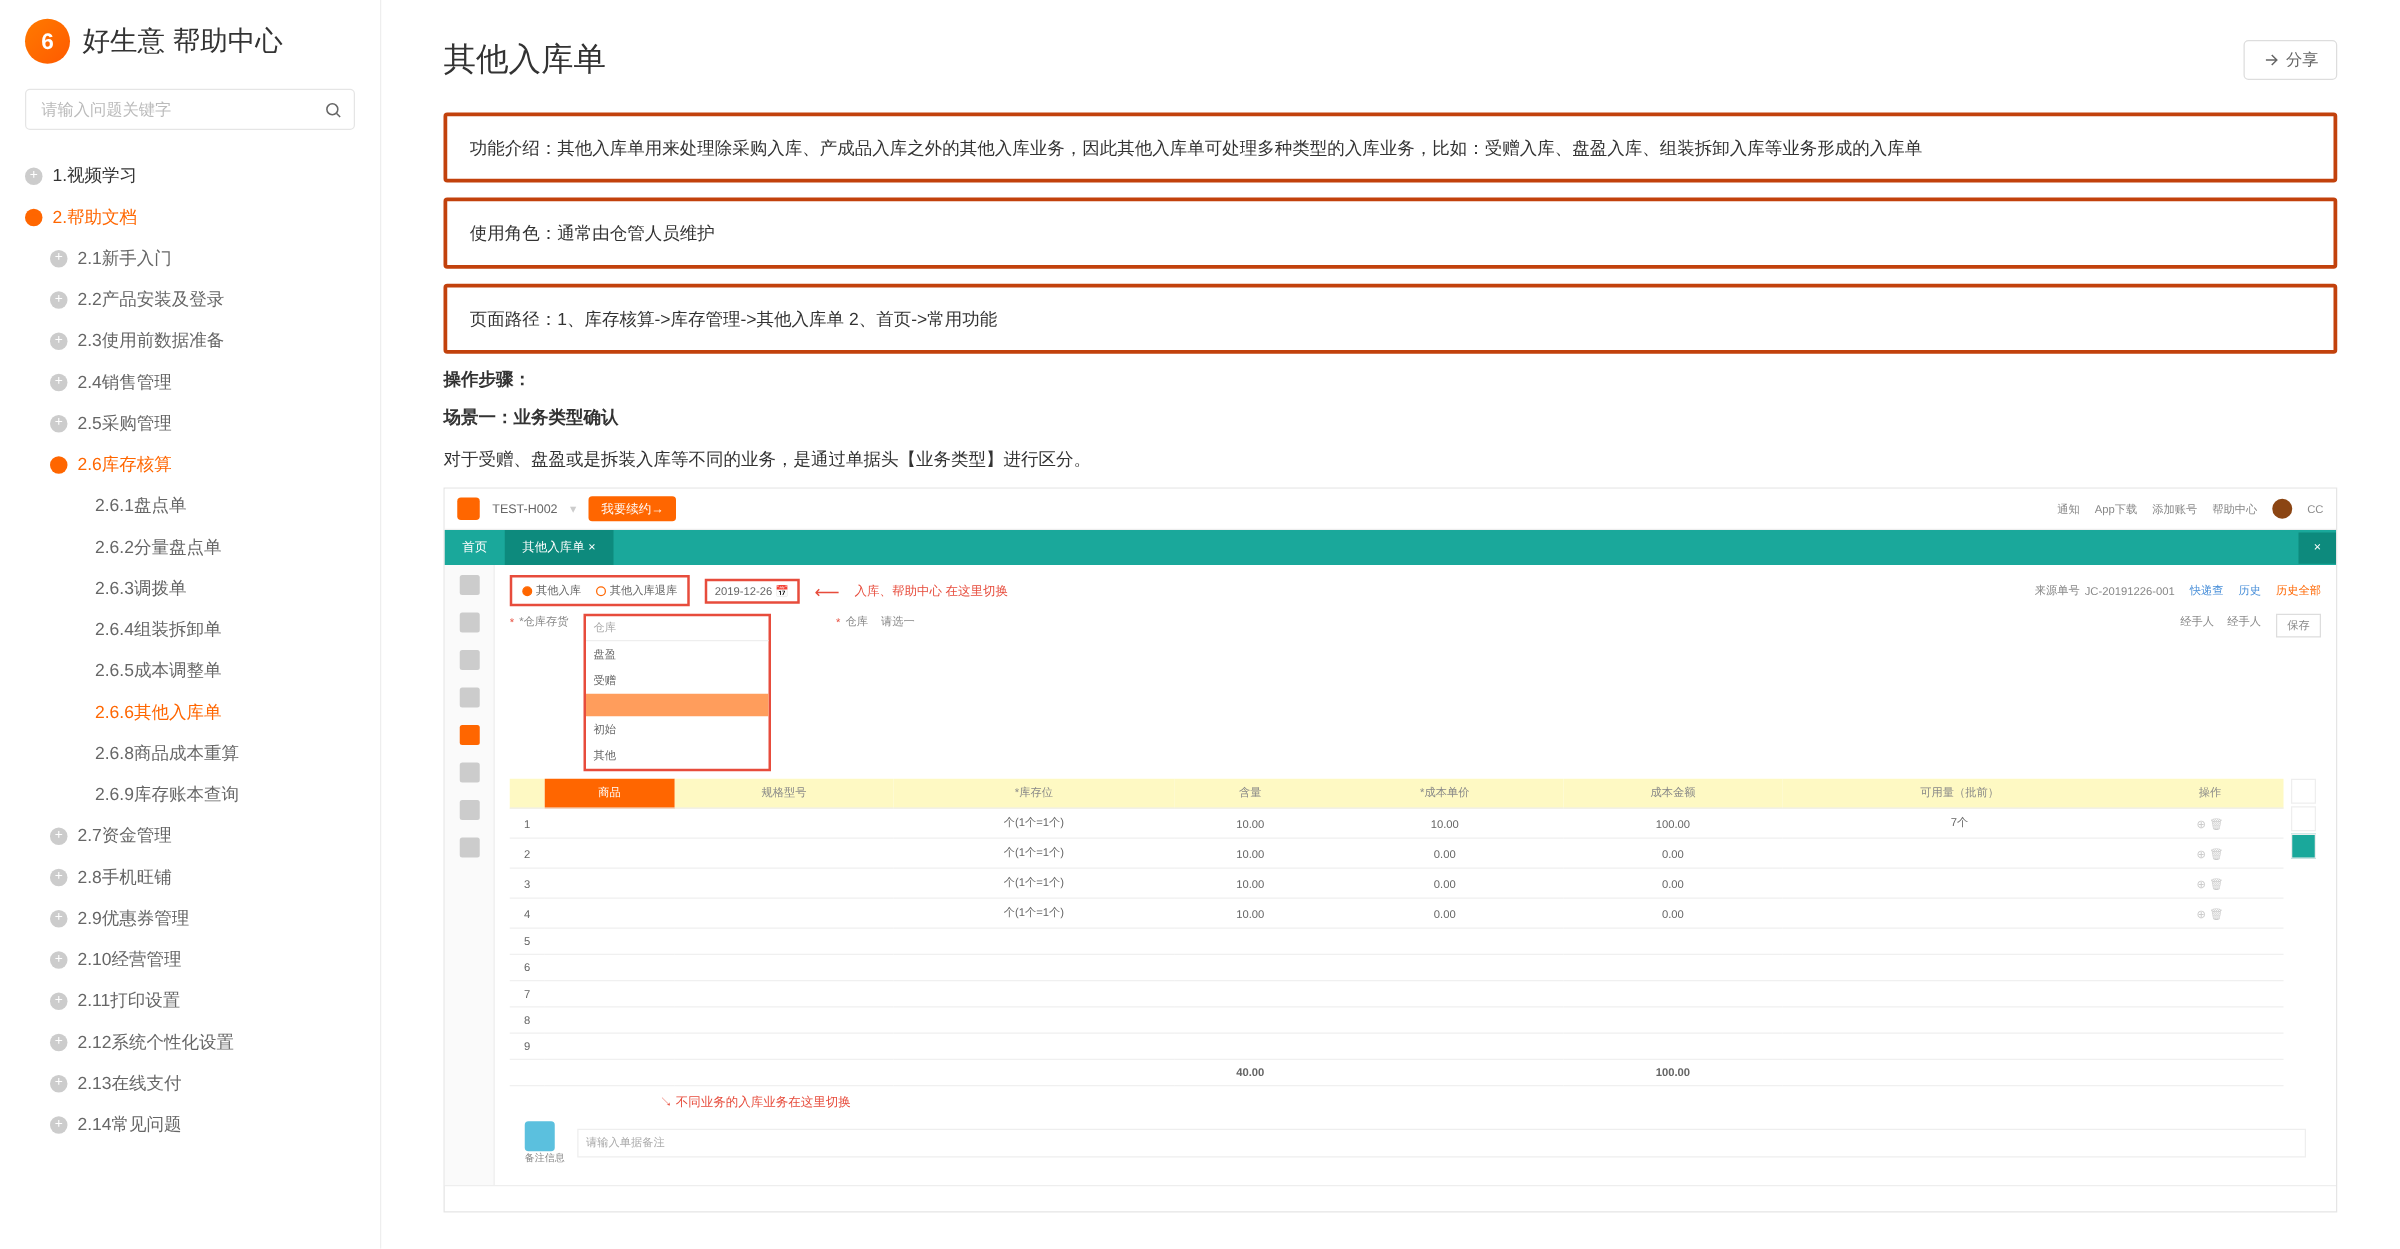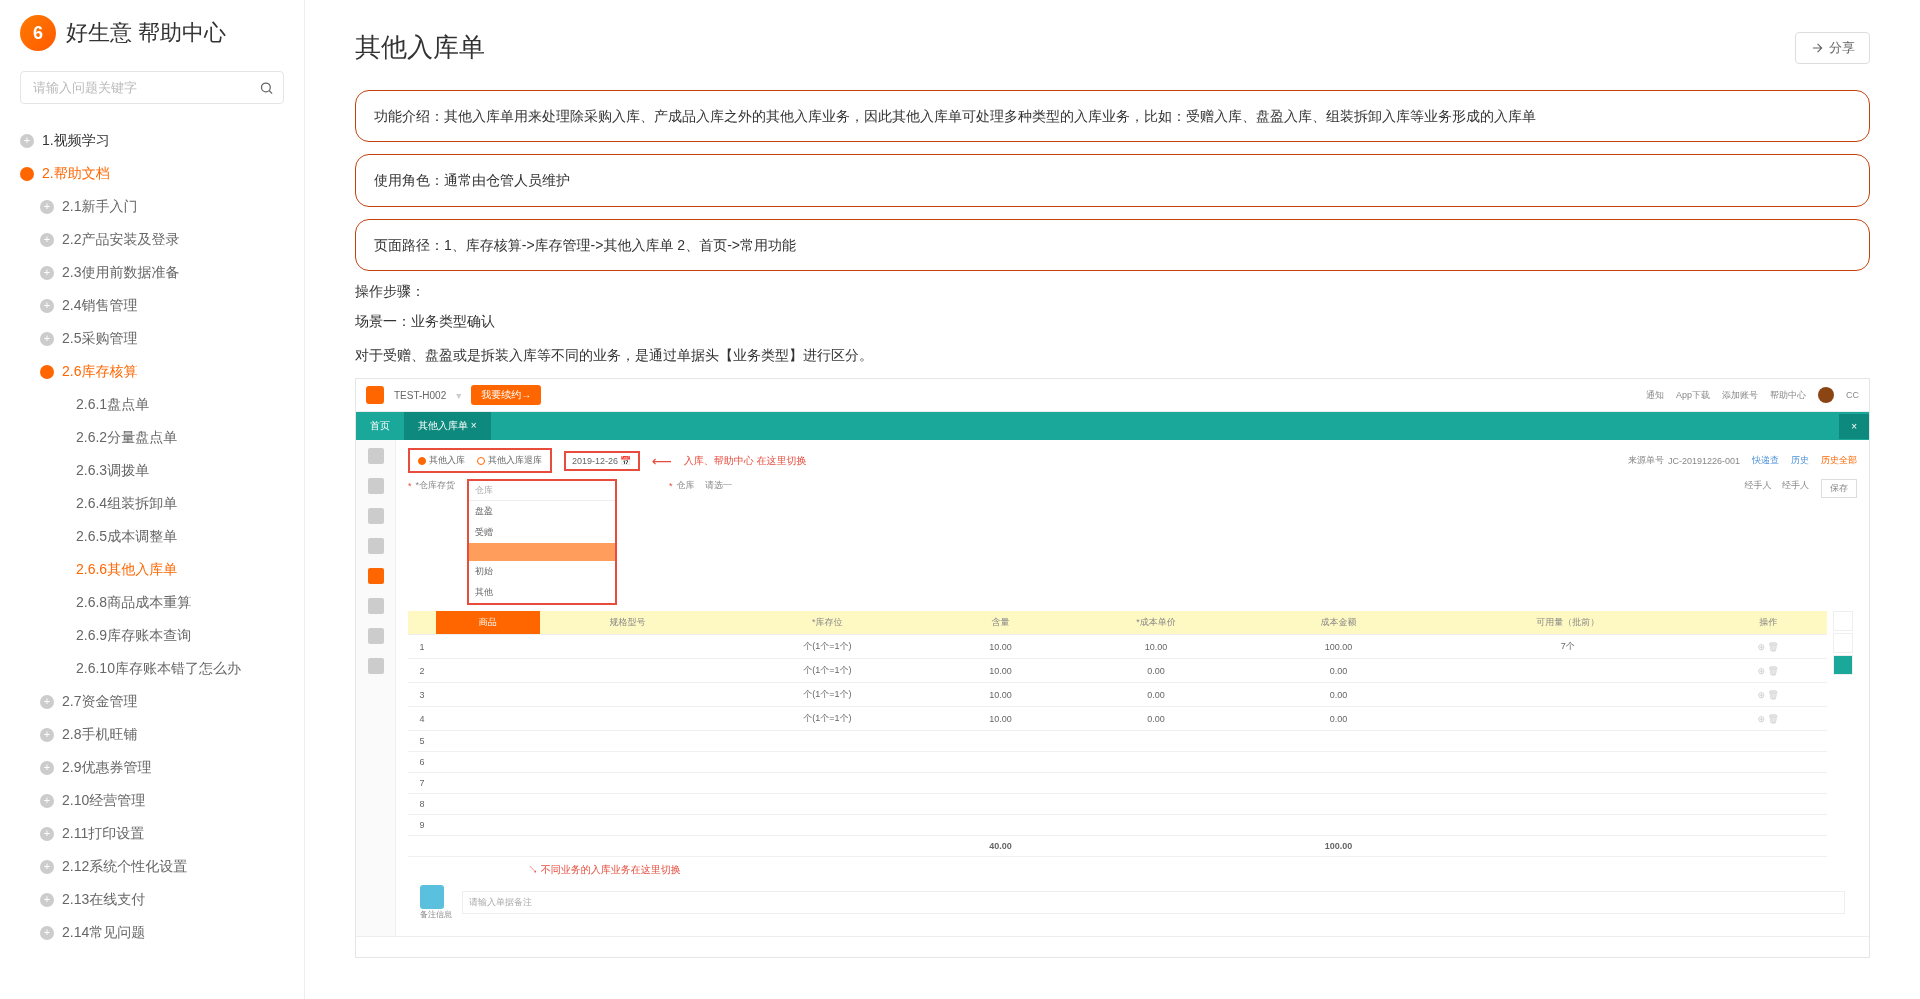--- a/index.html
+++ b/index.html
@@ -19,23 +19,23 @@
 .nav li.level-2 { padding-left: 20px; }
 .nav li.level-3 { padding-left: 56px; font-size: 14px; }
 .nav li.active { color: #ff6600; }
 .nav li.expanded > .toggle { color: #ff6600; }
 .toggle { width: 14px; height: 14px; border-radius: 50%; background: #ccc; display: inline-flex; align-items: center; justify-content: center; color: #fff; font-size: 11px; line-height: 1; flex-shrink: 0; }
 .toggle.minus { background: #ff6600; }
 .main { flex: 1; padding: 30px 50px; overflow-y: auto; }
 .page-head { display: flex; justify-content: space-between; align-items: center; margin-bottom: 25px; }
 .page-title { font-size: 26px; color: #333; font-weight: 500; }
 .share-btn { border: 1px solid #ddd; background: #fff; padding: 6px 14px; border-radius: 4px; font-size: 13px; color: #666; display: flex; align-items: center; gap: 5px; cursor: pointer; }
-.info-panel { border: 1px solid #c2410c; border-radius: 14px; padding: 14px 18px; margin-bottom: 12px; font-size: 14px; color: #333; line-height: 1.6; }
+.info-panel { border: 3px solid #c2410c; border-radius: 3px; padding: 14px 18px; margin-bottom: 12px; font-size: 14px; color: #333; line-height: 1.6; }
 .info-panel b { font-weight: 500; }
-.section-title { font-size: 14px; font-weight: 400; margin: 7px 0 12px; color: #333; }
+.section-title { font-size: 14px; font-weight: 700; margin: 7px 0 12px; color: #333; }
 .content-p { font-size: 14px; color: #333; line-height: 1.8; margin-bottom: 8px; }
 .screenshot { border: 1px solid #e5e5e5; background: #fff; margin: 10px 0 20px; font-size: 10px; }
 .ss-top { background: #fff; display: flex; align-items: center; padding: 6px 10px; border-bottom: 1px solid #eee; gap: 10px; }
 .ss-logo { width: 18px; height: 18px; background: #ff6600; border-radius: 3px; }
 .ss-test { font-size: 10px; color: #666; }
 .ss-orange-btn { background: #ff6600; color: #fff; padding: 3px 10px; border-radius: 3px; font-size: 10px; text-align: center; }
 .ss-top-right { margin-left: auto; display: flex; gap: 12px; align-items: center; color: #888; font-size: 9px; }
 .ss-avatar { width: 16px; height: 16px; background: #8b4513; border-radius: 50%; }
 .ss-tabs { background: #1aa89b; display: flex; align-items: center; padding: 0; }
 .ss-tab { padding: 7px 14px; color: #fff; font-size: 10px; }
@@ -138,23 +138,20 @@
         </li>
       <li class="level-3 active">
           <span>2.6.6其他入库单</span>
         </li>
       <li class="level-3">
           <span>2.6.8商品成本重算</span>
         </li>
       <li class="level-3">
           <span>2.6.9库存账本查询</span>
         </li>
-      <li class="level-3">
-          <span>2.6.10库存账本错了怎么办</span>
-        </li>
       <li class="level-2">
           <span class="toggle">+</span>
           <span>2.7资金管理</span>
         </li>
       <li class="level-2">
           <span class="toggle">+</span>
           <span>2.8手机旺铺</span>
         </li>
       <li class="level-2">
           <span class="toggle">+</span>

